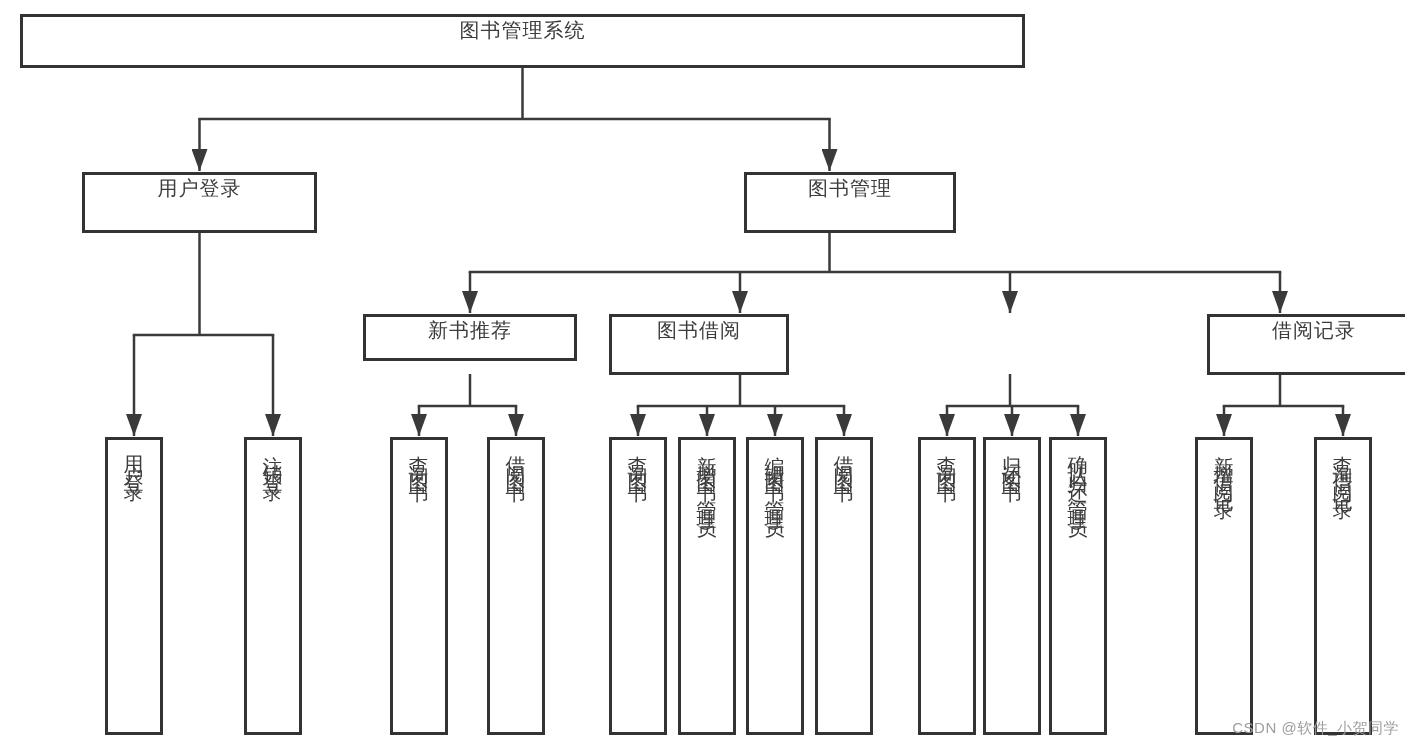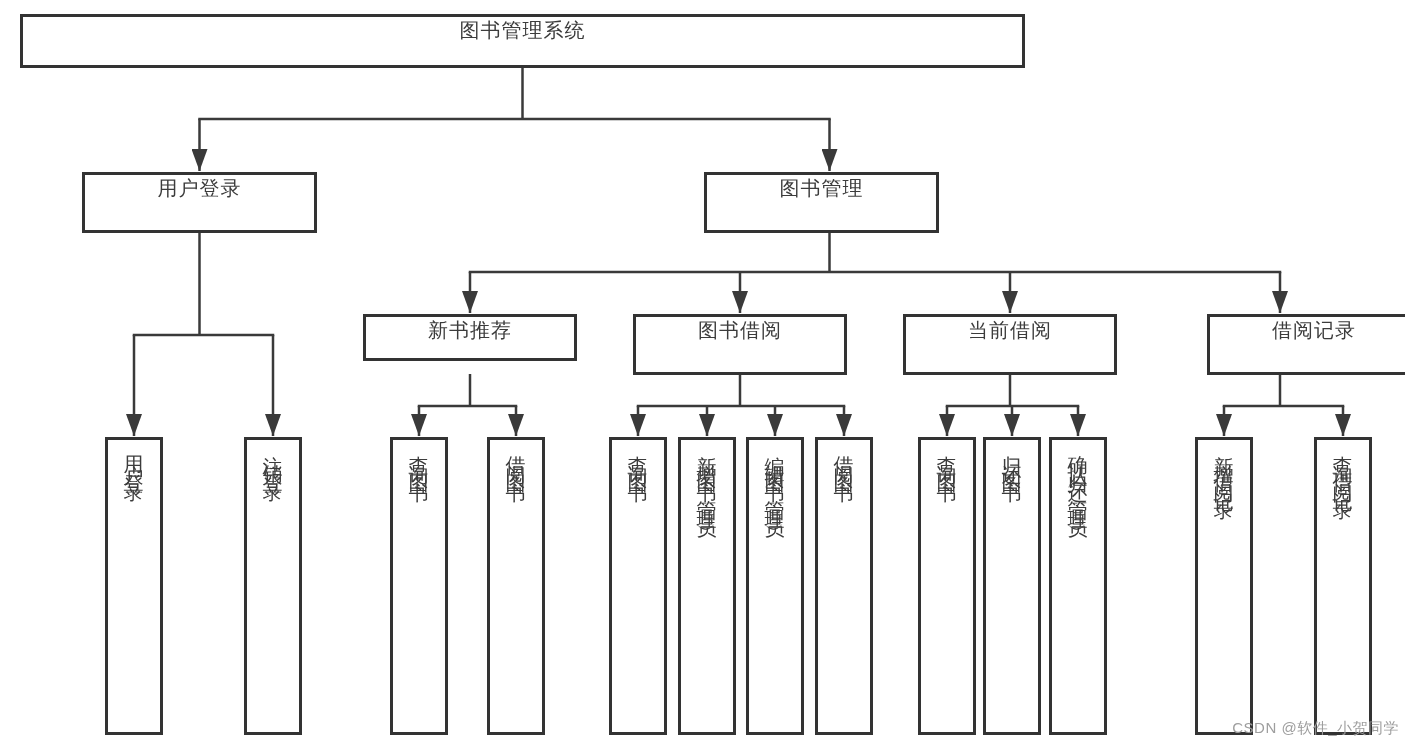--- a/index.html
+++ b/index.html
@@ -117,32 +117,29 @@
     <path class="ln" d="M1343,406 V436" marker-end="url(#arrow)"></path>
   </svg>
 
   <div class="node" style="left:20px;top:14px;width:1005px;height:54px">
     <span class="lbl">图书管理系统</span>
   </div>
 
   <div class="node" style="left:82px;top:172px;width:235px;height:61px">
     <span class="lbl">用户登录</span>
   </div>
-  <div class="node" style="left:704px;top:172px;width:235px;height:61px">
+  <div class="node" style="left:744px;top:172px;width:212px;height:61px">
     <span class="lbl">图书管理</span>
   </div>
 
   <div class="node" style="left:363px;top:314px;width:214px;height:47px">
     <span class="lbl">新书推荐</span>
   </div>
-  <div class="node" style="left:633px;top:314px;width:214px;height:61px">
+  <div class="node" style="left:609px;top:314px;width:180px;height:61px">
     <span class="lbl">图书借阅</span>
-  </div>
-  <div class="node" style="left:903px;top:314px;width:214px;height:61px">
-    <span class="lbl">当前借阅</span>
   </div>
   <div class="node" style="left:1207px;top:314px;width:214px;height:61px">
     <span class="lbl">借阅记录</span>
   </div>
 
   <div class="node leaf" style="left:105px;top:437px;width:58px;height:298px">
     <span class="lbl">用户登录</span>
   </div>
   <div class="node leaf" style="left:244px;top:437px;width:58px;height:298px">
     <span class="lbl">注销登录</span>

